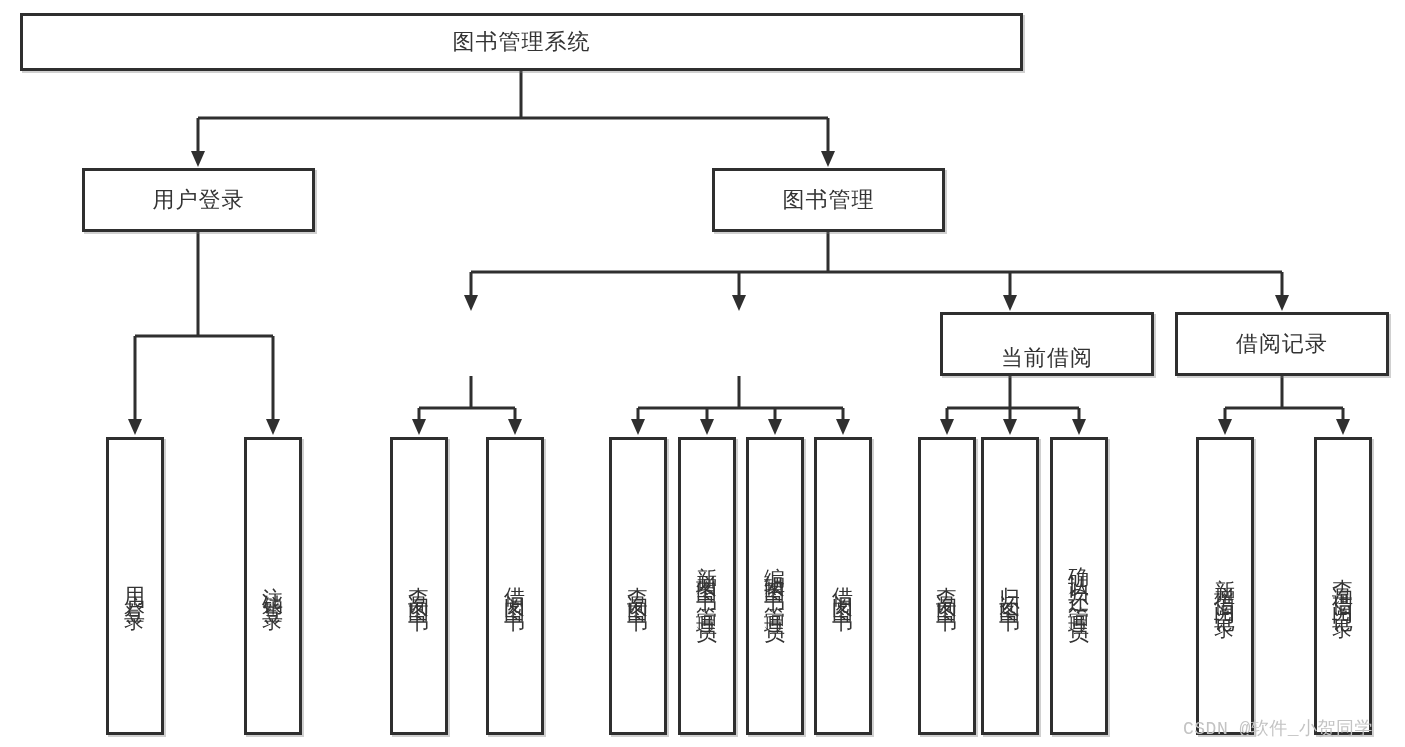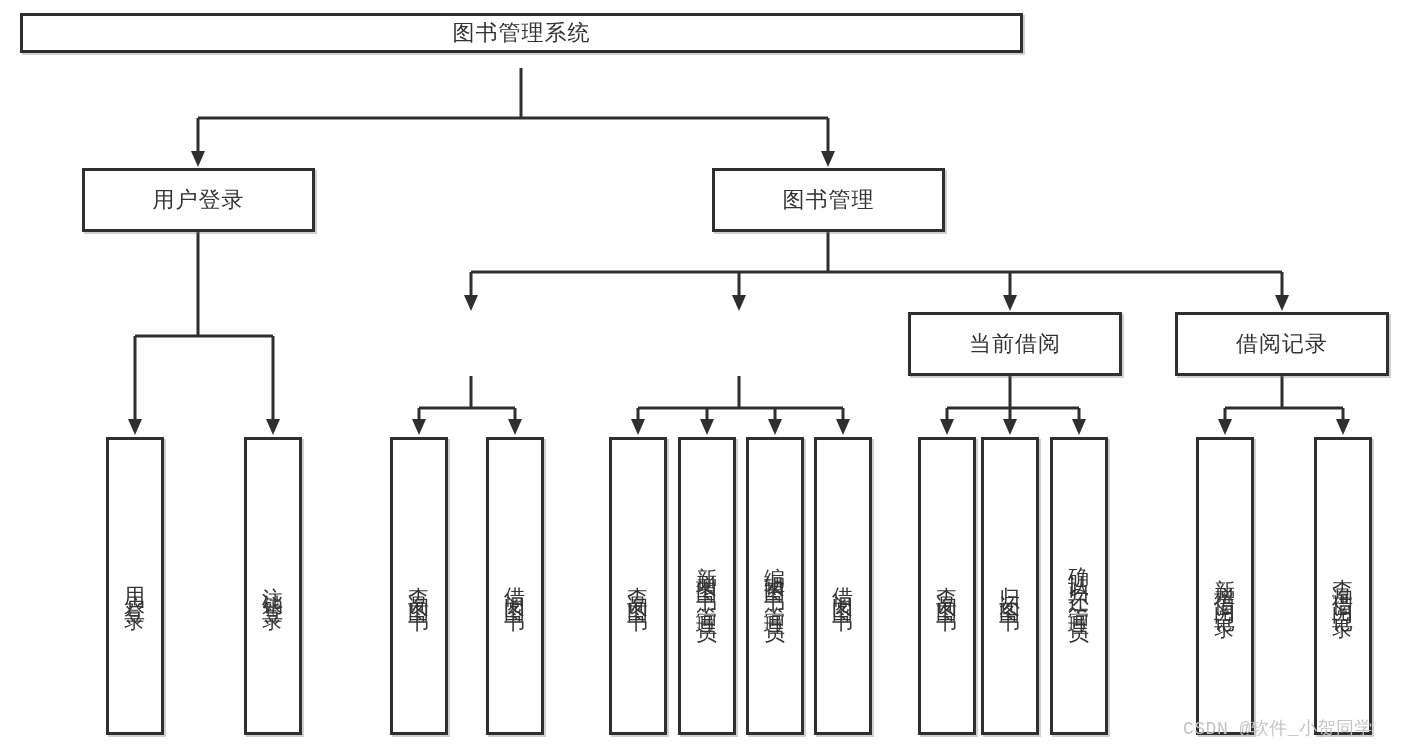--- a/index.html
+++ b/index.html
@@ -22,21 +22,21 @@
   .node{
     position:absolute;
     background:#ffffff;
     border:3px solid var(--line);
     box-shadow:2px 2px 0 rgba(120,120,120,0.35);
     display:flex;align-items:center;justify-content:center;
     z-index:2;
     text-align:center;
   }
   .hnode{font-size:22px;letter-spacing:1px;}
-  .root{left:20px;top:13px;width:1003px;height:40px;}
+  .root{left:20px;top:13px;width:1003px;height:58px;}
   .lvl2{height:64px;}
   .lvl3{height:64px;top:312px;}
   .leaf{
     top:437px;height:298px;width:58px;
   }
   .vtext{
     writing-mode:vertical-rl;
     text-orientation:mixed;
     font-size:21px;
     letter-spacing:8px;
@@ -93,21 +93,21 @@
     <span>图书管理系统</span>
   </div>
 
   <div class="node hnode lvl2" style="left:82px;top:168px;width:233px;">
     <span>用户登录</span>
   </div>
   <div class="node hnode lvl2" style="left:712px;top:168px;width:233px;justify-content:center;">
     <span>图书管理</span>
   </div>
 
-  <div class="node hnode lvl3" style="left:908px;width:214px;">
+  <div class="node hnode lvl3" style="left:940px;width:214px;align-items:flex-end;">
     <span>当前借阅</span>
   </div>
   <div class="node hnode lvl3" style="left:1175px;width:214px;">
     <span>借阅记录</span>
   </div>
 
   <div class="node leaf" style="left:106px;">
     <span class="vtext">用户登录</span>
   </div>
   <div class="node leaf" style="left:244px;">

